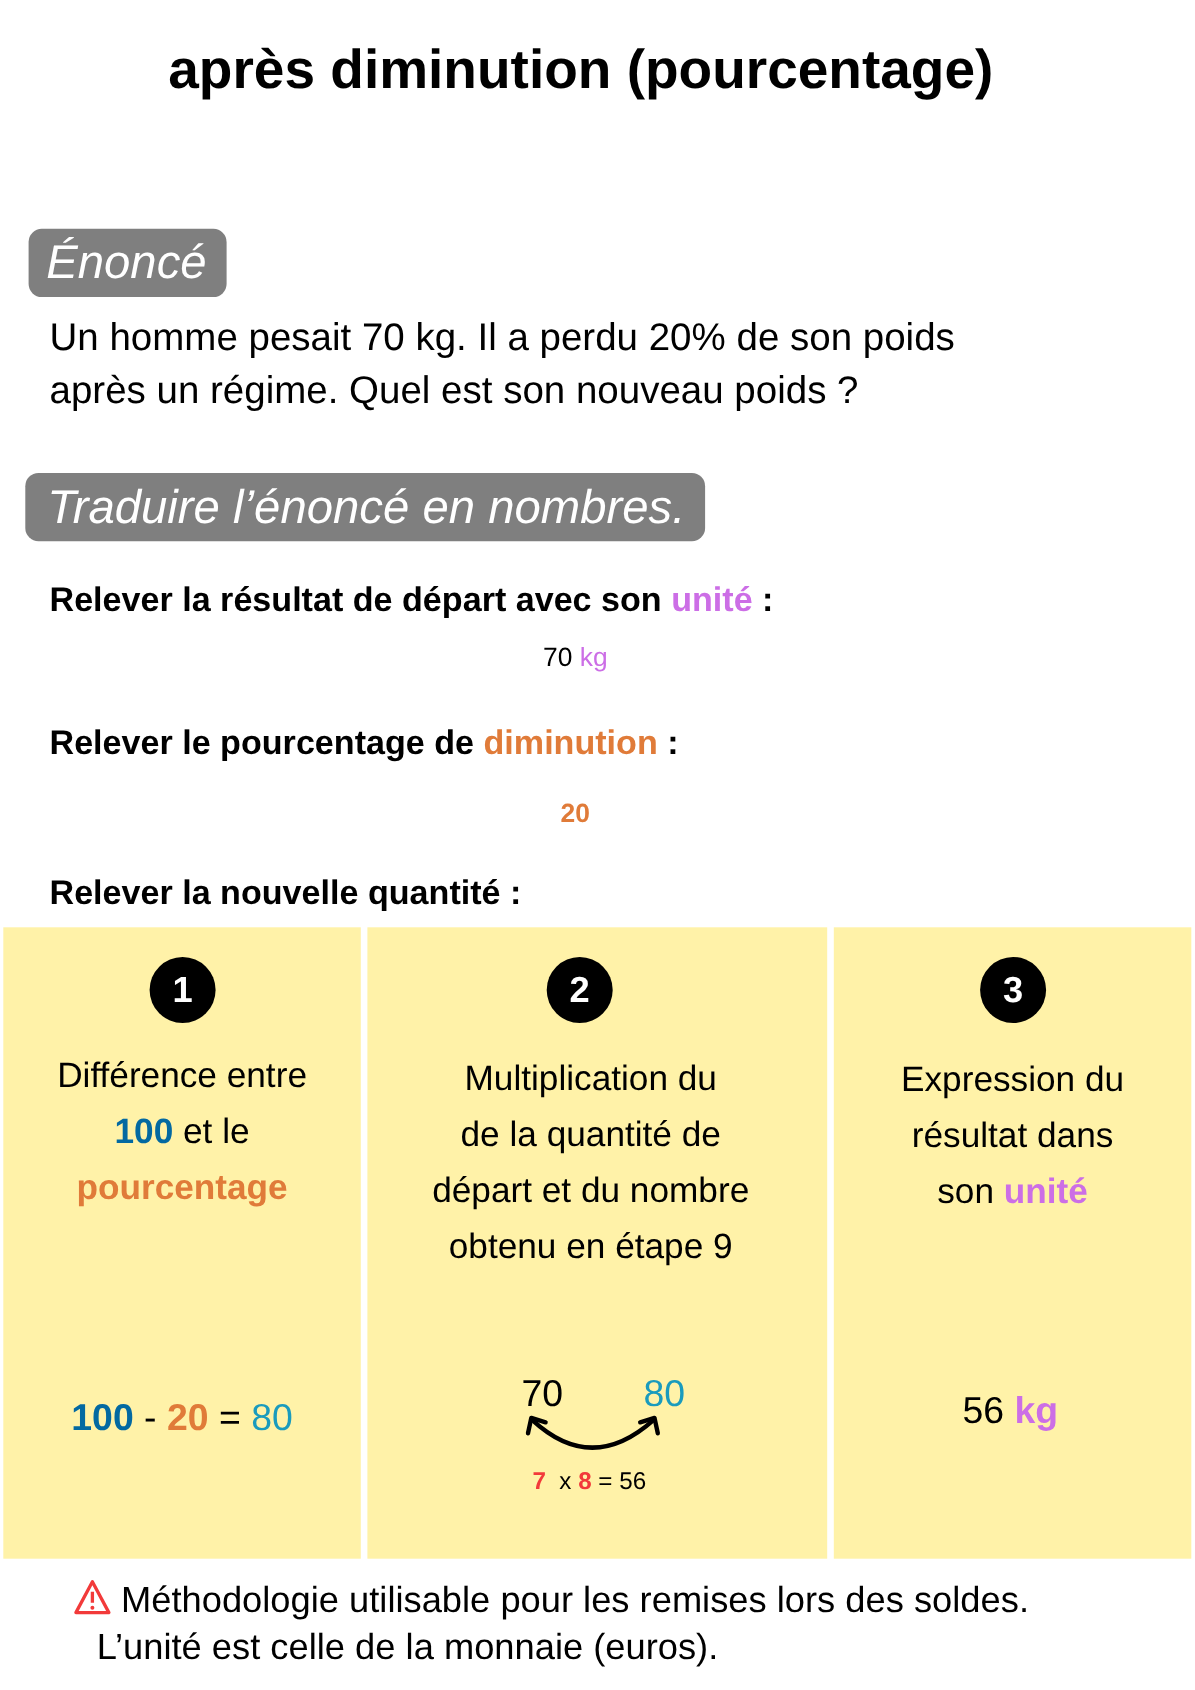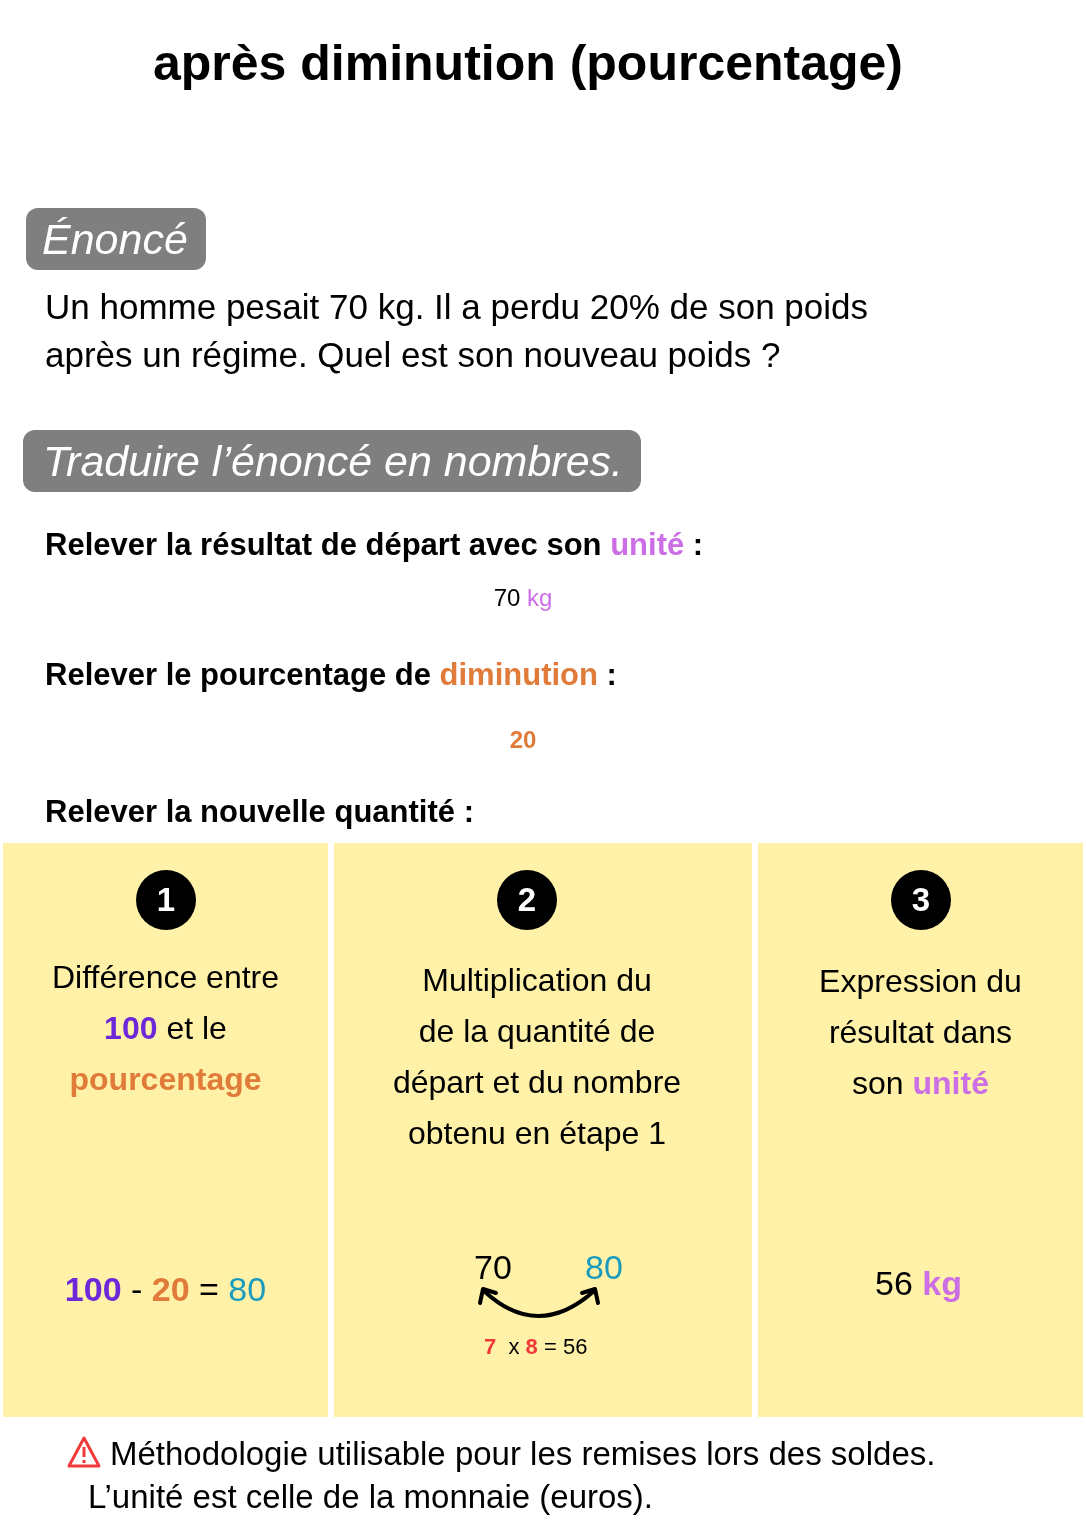--- a/index.html
+++ b/index.html
@@ -6,21 +6,21 @@
   body { width:1086px; height:1536px; position:relative; overflow:hidden; font-family:"Liberation Sans", sans-serif; color:#000; }
   .title { position:absolute; left:0; top:32px; width:1056px; text-align:center; font-weight:bold; font-size:50px; line-height:62px; padding-left:0; }
   .pill { position:absolute; background:#7f7f7f; color:#fff; font-style:italic; border-radius:12px; font-size:43px; line-height:62px; padding:0 18px 0 20px; }
   .pill1 { left:26px; top:208px; height:62px;padding-left:16px; }
   .pill2 { left:23px; top:430px; height:62px; }
   .enonce { position:absolute; left:45px; top:283px; font-size:35px; line-height:48px; width:1030px; }
   .label { position:absolute; left:45px; font-size:31px; font-weight:bold; line-height:40px; }
   .center-val { position:absolute; left:0; width:1006px; text-align:center; font-size:24px; line-height:44px;margin-left:20px; }
   .violet { color:#cc6ee6; }
   .orange { color:#e07b39; }
-  .green { color:#6d28d9; }
+  .green { color:#0369a1; }
   .teal { color:#1a9bbd; }
   .red { color:#f23a3a; }
   .box { position:absolute; top:843px; height:574px; background:#fff2a8; }
   .b1 { left:3px; width:325px; }
   .b2 { left:334px; width:418px; }
   .b3 { left:758px; width:325px; }
   .num { position:absolute; top:27px; width:60px; height:60px; border-radius:50%; background:#000; color:#fff; font-weight:bold; font-size:33px; line-height:60px; text-align:center; }
   .desc { position:absolute; left:0; width:100%; text-align:center; font-size:32px; line-height:51px; }
   .calc { position:absolute; left:0; width:100%; text-align:center; font-size:34px; line-height:44px; }
   .footer { position:absolute; left:66px; top:1432px; font-size:33px; line-height:43px; }
@@ -67,21 +67,21 @@
     <span class="green" style="font-weight:bold;">100</span><span> - </span><span class="orange" style="font-weight:bold;">20</span><span> = </span><span class="teal">80</span>
   </div>
 </div>
 
 <div class="box b2">
   <div class="num" style="left:163px;">2</div>
   <div class="desc" style="top:112px; left:-6px;">
     <div>Multiplication du</div>
     <div>de la quantité de</div>
     <div>départ et du nombre</div>
-    <div>obtenu en étape 1</div>
+    <div>obtenu en étape 9</div>
   </div>
   <div style="position:absolute; left:140px; top:404px; font-size:34px; line-height:40px;">70</div>
   <div class="teal" style="position:absolute; left:251px; top:404px; font-size:34px; line-height:40px;">80</div>
   <svg style="position:absolute; left:142px; top:440px;" width="130" height="40" viewBox="0 0 130 40">
     <path d="M8 8 Q62 58 118 8" fill="none" stroke="#000" stroke-width="4" stroke-linecap="round"></path>
     <path d="M4 20 L7 6 L20 10" fill="none" stroke="#000" stroke-width="4" stroke-linecap="round" stroke-linejoin="round"></path>
     <path d="M106 10 L119 6 L122 20" fill="none" stroke="#000" stroke-width="4" stroke-linecap="round" stroke-linejoin="round"></path>
   </svg>
   <div style="position:absolute; left:150px; top:482px; font-size:22px; line-height:44px;">
     <span class="red" style="font-weight:bold;">7</span>&nbsp;<span> x </span><span class="red" style="font-weight:bold;">8</span><span> = </span><span>56</span>

